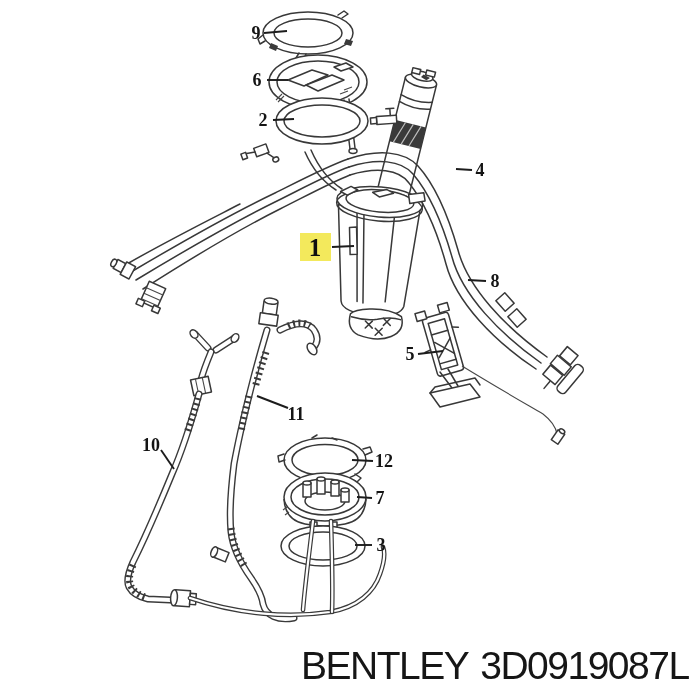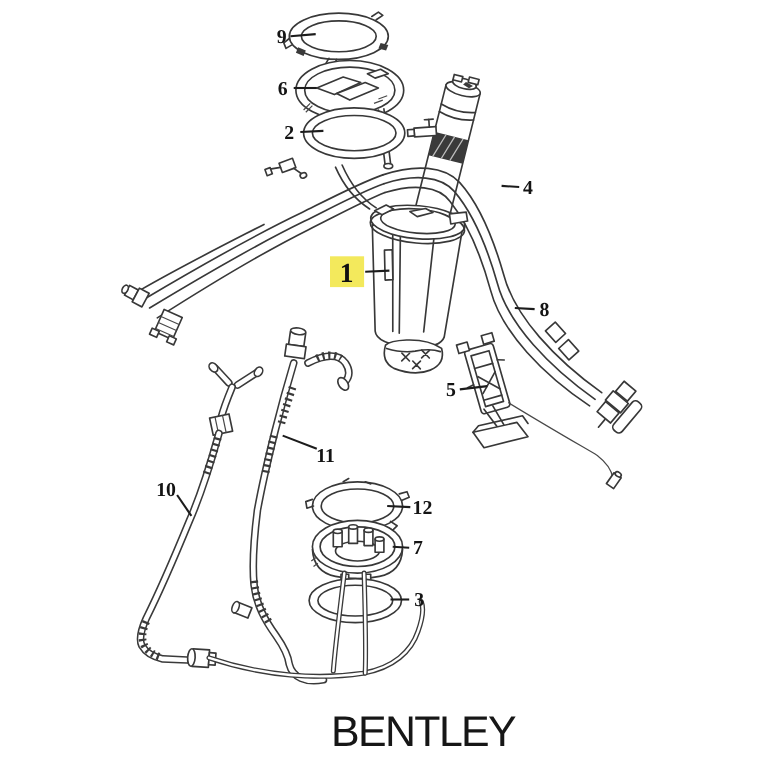--- a/index.html
+++ b/index.html
@@ -279,14 +279,15 @@
     <line class="leader" x1="372" y1="498" x2="357" y2="497"></line>
     <text class="callout" x="380" y="504">7</text>
 
     <line class="leader" x1="372" y1="545" x2="355" y2="545"></line>
     <text class="callout" x="381" y="551">3</text>
   </g>
 </svg>
 
   <div class="footer">
     <span>BENTLEY</span>
+    <span>3D0919087L</span>
   </div>
 </div>
 
 </body></html>

